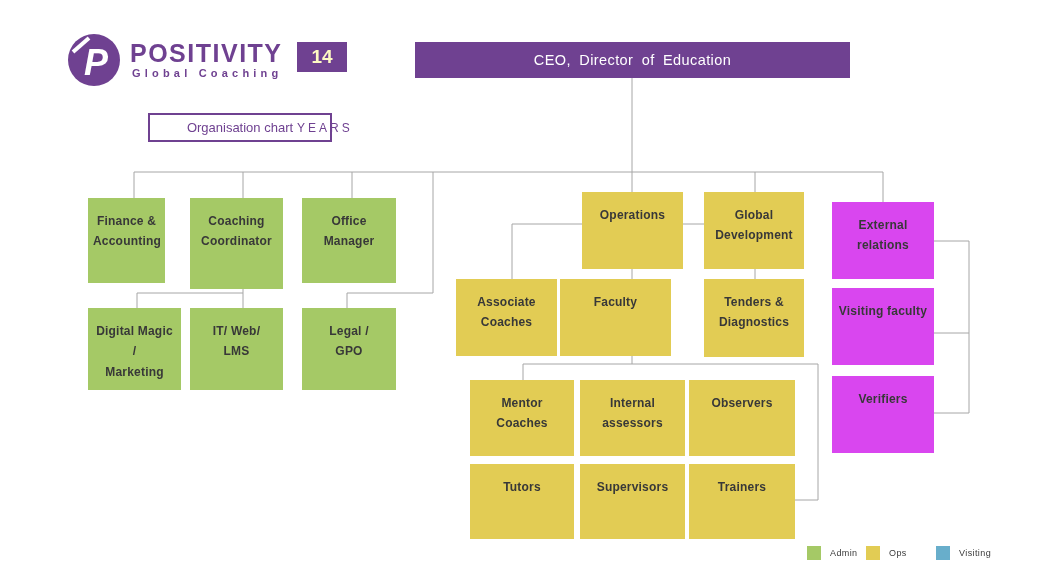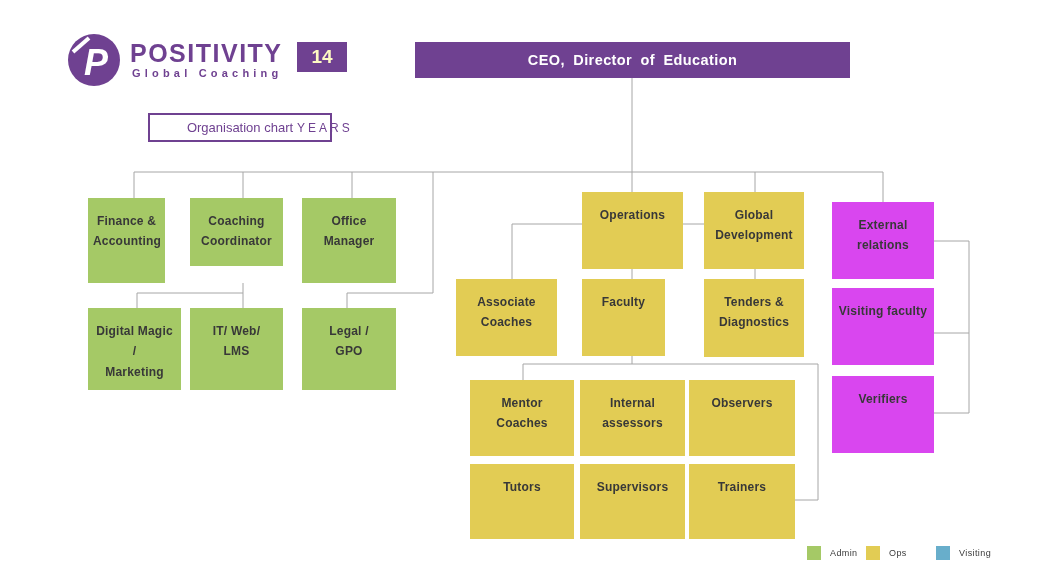--- a/index.html
+++ b/index.html
@@ -20,21 +20,21 @@
     background:#6f4191;color:#fef9c3;font-size:19px;font-weight:bold;
     display:flex;align-items:center;justify-content:center;}
   .years-label{position:absolute;left:297px;top:75px;width:50px;text-align:center;
     color:#6f4191;font-size:12px;letter-spacing:3px;margin-top:46px;}
   .org-btn{position:absolute;left:148px;top:102px;width:184px;height:29px;
     border:2px solid #6f4191;color:#6f4191;font-size:13px;
     display:flex;align-items:center;justify-content:center;box-sizing:border-box;margin-top:11px;}
 
   
   .ceo{position:absolute;left:415px;top:42px;width:435px;height:36px;
-    background:#6f4191;color:#ffffff;font-size:14.5px;font-weight:bold;
+    background:#6f4191;color:#ffffff;font-size:14.5px;font-weight:normal;
     letter-spacing:.4px;word-spacing:4px;
     display:flex;align-items:center;justify-content:center;}
   .node{position:absolute;box-sizing:border-box;padding:13px 5px 0;
     text-align:center;font-size:12px;font-weight:bold;color:#383838;
     line-height:1.7;letter-spacing:.2px;white-space:pre-line;}
   .admin{background:#a5c966;}
   .ops{background:#e2cc54;}
   .visiting{background:#d946ef;}
 
   
@@ -63,37 +63,37 @@
   <div class="brand-name">POSITIVITY</div>
   <div class="brand-tagline">Global Coaching</div>
   <div class="years-badge">14</div>
   <div class="years-label">YEARS</div>
   <div class="org-btn">Organisation chart</div>
 
   <div class="ceo">CEO, Director of Education</div>
 
   <div class="node admin" style="left:88px;top:198px;width:77px;height:85px">Finance &amp;
 Accounting</div>
-  <div class="node admin" style="left:190px;top:198px;width:93px;height:68px">Coaching
+  <div class="node admin" style="left:190px;top:198px;width:93px;height:91px">Coaching
 Coordinator</div>
   <div class="node admin" style="left:302px;top:198px;width:94px;height:85px">Office
 Manager</div>
   <div class="node admin" style="left:88px;top:308px;width:93px;height:82px">Digital Magic /
 Marketing</div>
   <div class="node admin" style="left:190px;top:308px;width:93px;height:82px">IT/ Web/
 LMS</div>
   <div class="node ops" style="left:582px;top:192px;width:101px;height:77px">Operations</div>
 
   <div class="node admin" style="left:302px;top:308px;width:94px;height:82px">Legal /
 GPO</div>
   <div class="node ops" style="left:704px;top:192px;width:100px;height:77px">Global
 Development</div>
   <div class="node ops" style="left:456px;top:279px;width:101px;height:77px">Associate
 Coaches</div>
-  <div class="node ops" style="left:582px;top:279px;width:83px;height:77px">Faculty</div>
+  <div class="node ops" style="left:560px;top:279px;width:111px;height:77px">Faculty</div>
   <div class="node ops" style="left:704px;top:279px;width:100px;height:78px">Tenders &amp;
 Diagnostics</div>
   <div class="node ops" style="left:470px;top:380px;width:104px;height:76px">Mentor
 Coaches</div>
   <div class="node ops" style="left:580px;top:380px;width:105px;height:76px">Internal
 assessors</div>
   <div class="node ops" style="left:689px;top:380px;width:106px;height:76px">Observers</div>
   <div class="node ops" style="left:470px;top:464px;width:104px;height:75px">Tutors</div>
   <div class="node ops" style="left:580px;top:464px;width:105px;height:75px">Supervisors</div>
   <div class="node ops" style="left:689px;top:464px;width:106px;height:75px">Trainers</div>

